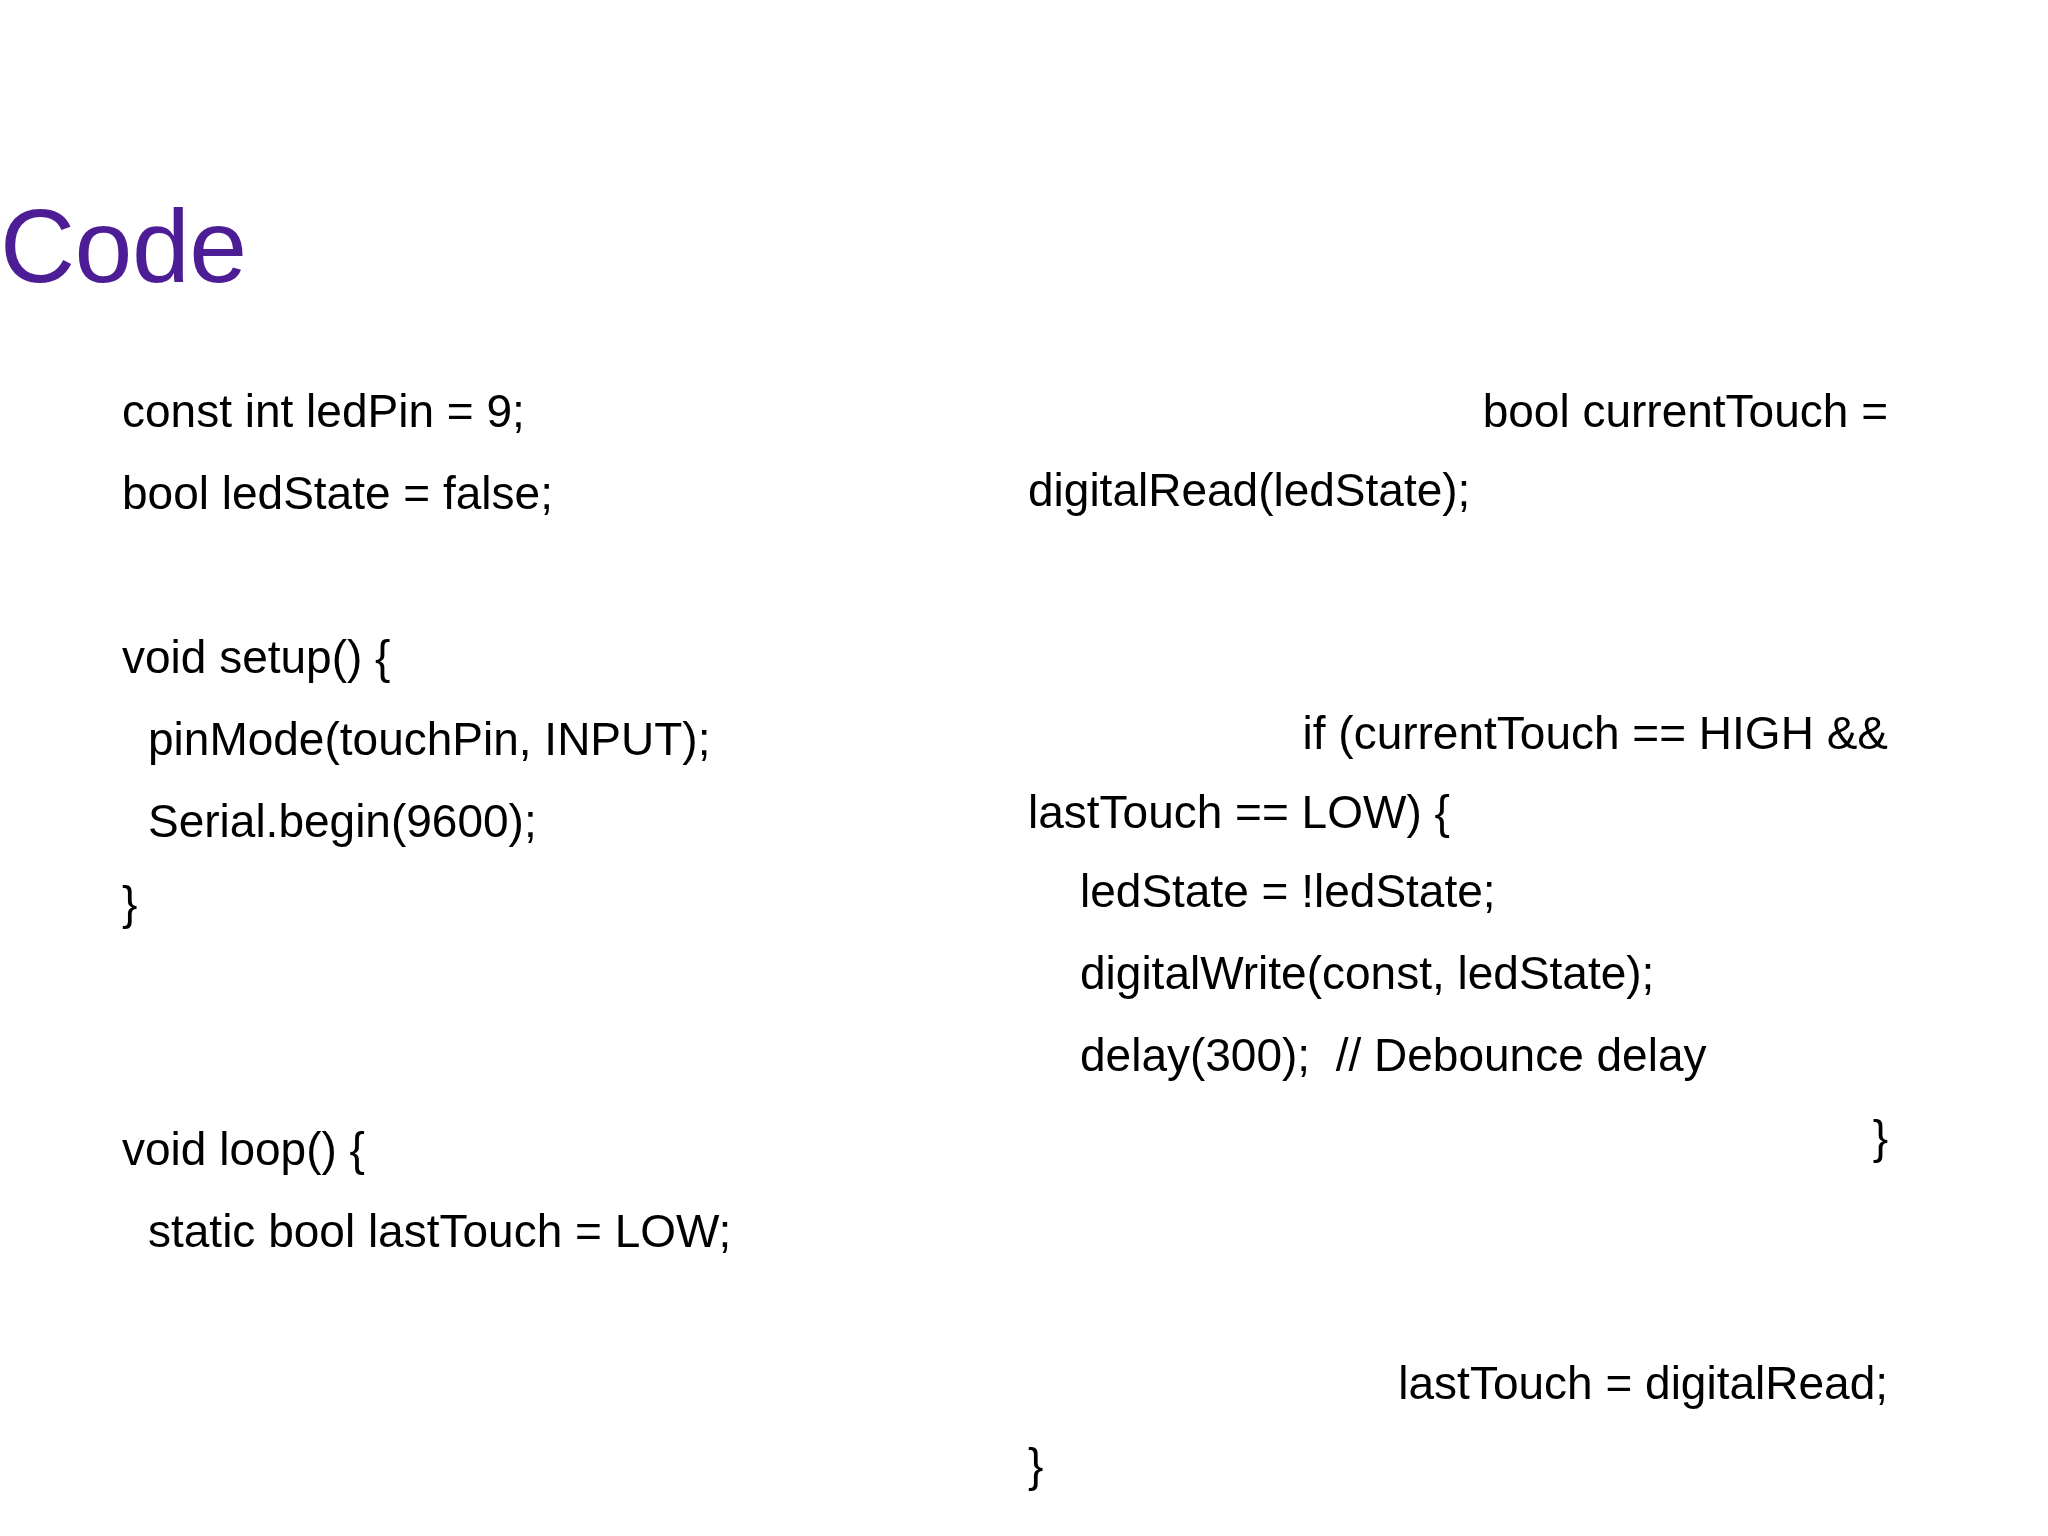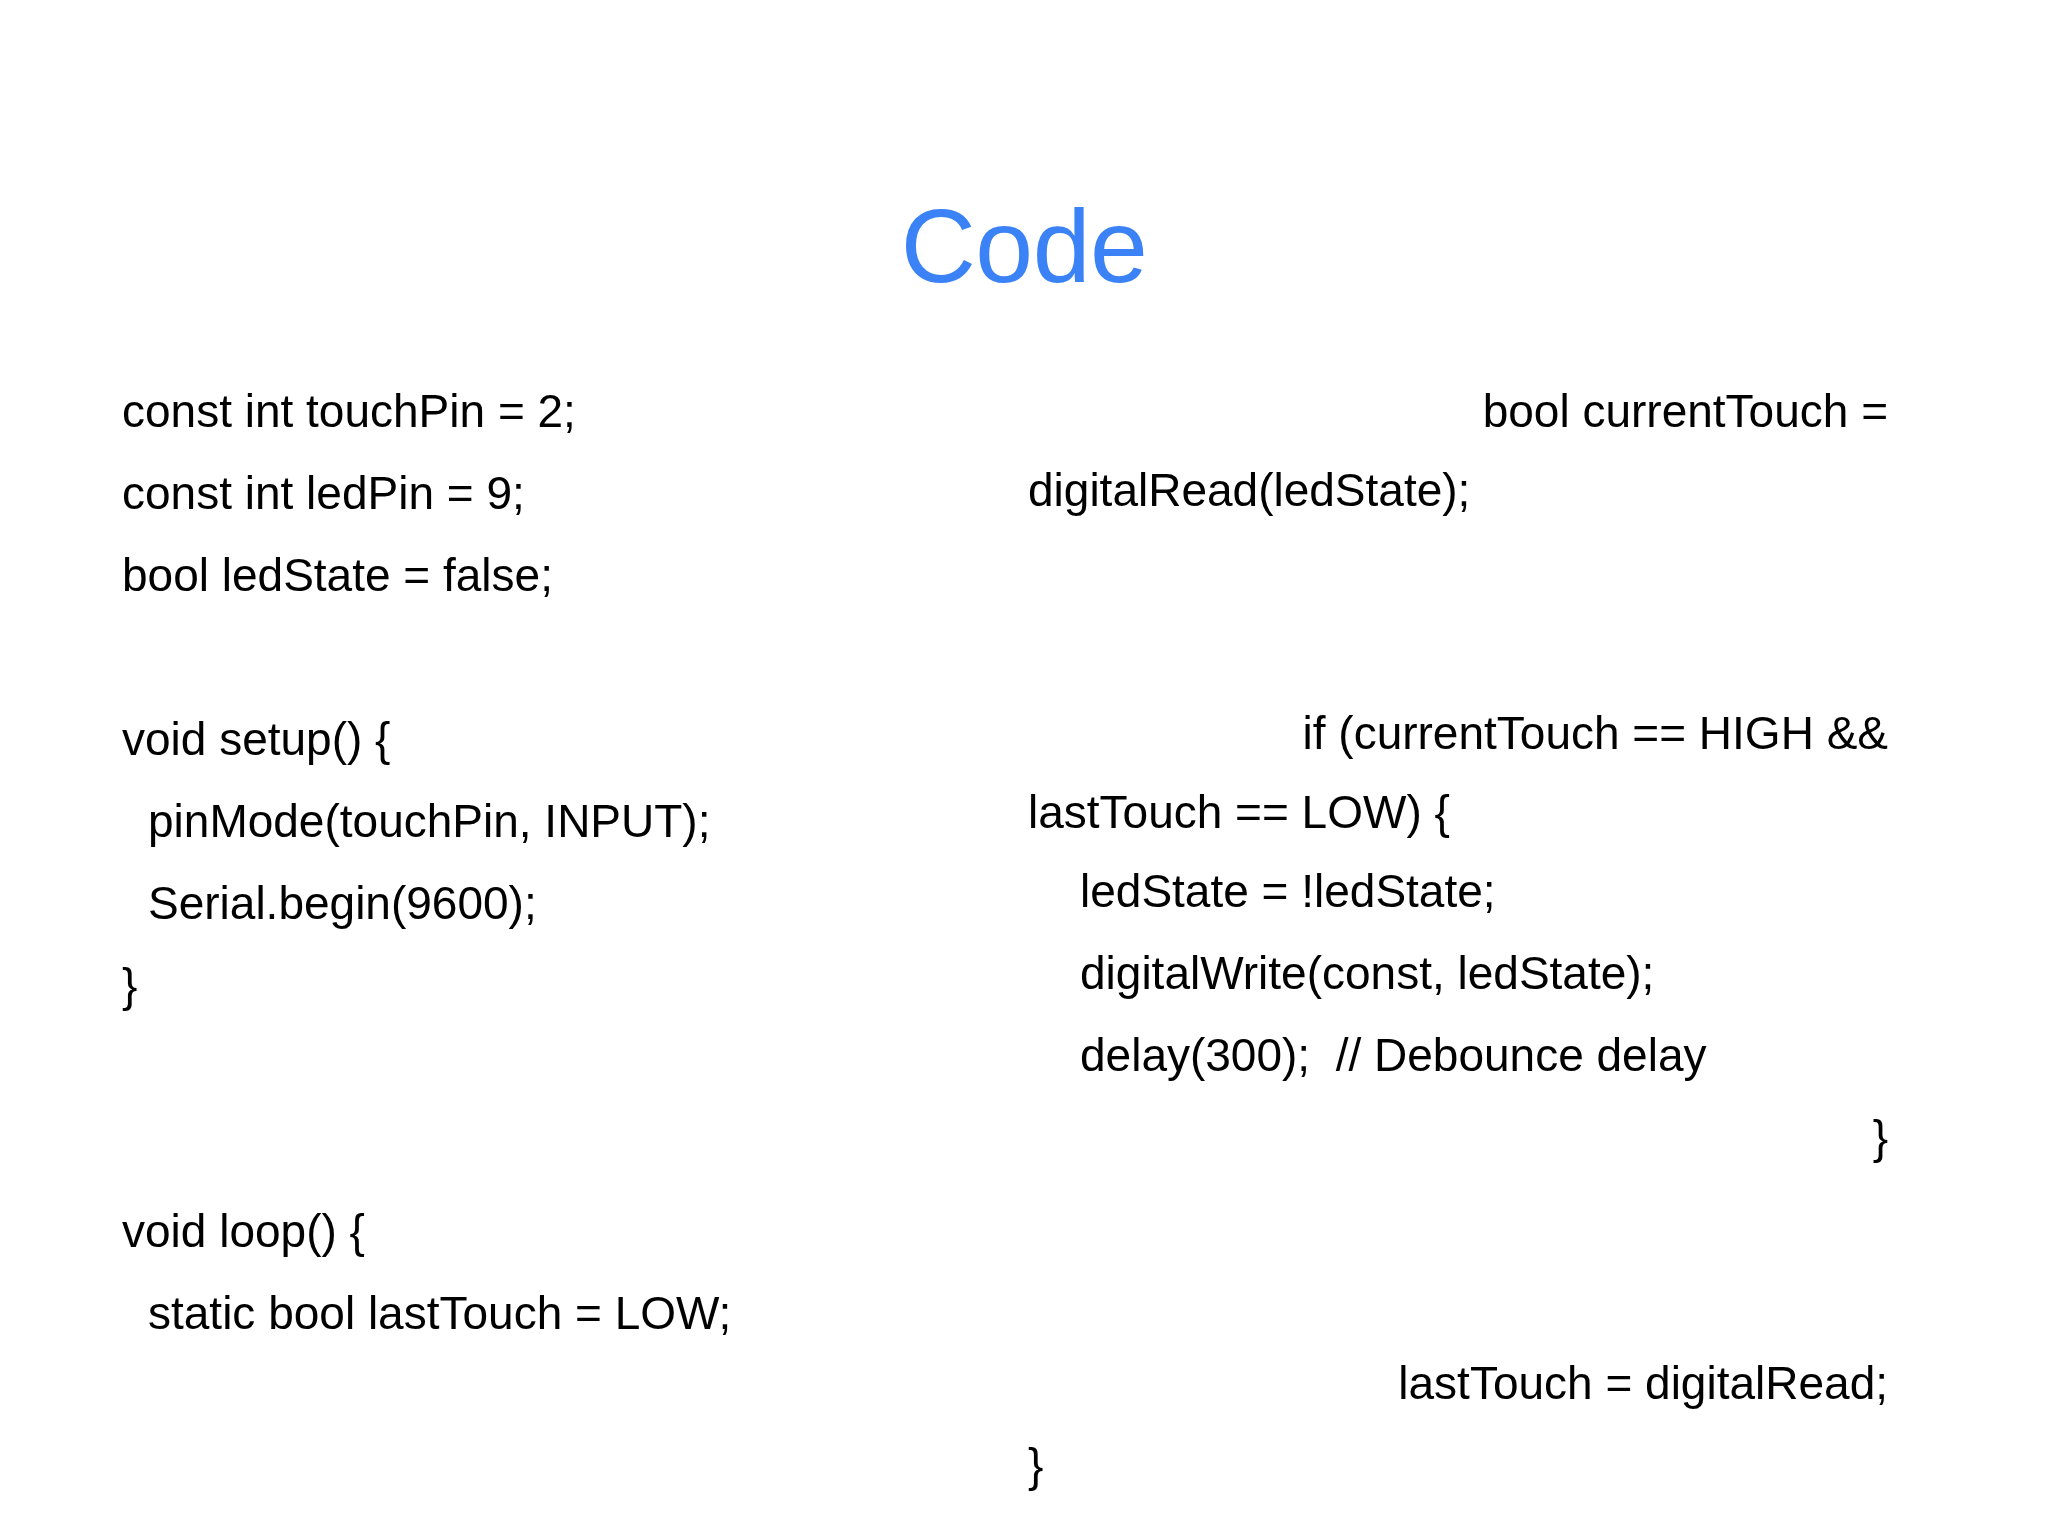--- a/index.html
+++ b/index.html
@@ -22,26 +22,25 @@
     inset: 0;
     background: #ffffff;
   }
 
   
   #slide-title {
     position: absolute;
     left: 0;
     top: 118px;
     width: 2048px;
-    text-align: center;
     font-size: 104px;
     line-height: 1.12;
     font-weight: 400;
     letter-spacing: -0.5px;
-    color: #3b82f6;
+    color: #4c1d95;
     white-space: pre;
   }
 
   
   .code-column {
     position: absolute;
     top: 370px;
     font-size: 46px;
     line-height: 1.0;
     font-weight: 400;
@@ -82,21 +81,20 @@
   .indent-r2 { padding-left: 52px; }
 </style>
 </head>
 <body style="background: rgb(255, 255, 255);">
 
 <div id="slide">
 
   <h1 id="slide-title">Code</h1>
 
   <div id="col-left" class="code-column">
-      <span class="code-line">const int touchPin = 2;</span>
       <span class="code-line">const int ledPin = 9;</span>
       <span class="code-line">bool ledState = false;</span>
       <span class="code-line blank">&nbsp;</span>
       <span class="code-line">void setup() {</span>
       <span class="code-line indent-1">pinMode(touchPin, INPUT);</span>
       <span class="code-line indent-1">Serial.begin(9600);</span>
       <span class="code-line">}</span>
       <span class="code-line blank">&nbsp;</span>
       <span class="code-line blank">&nbsp;</span>
       <span class="code-line">void loop() {</span>

